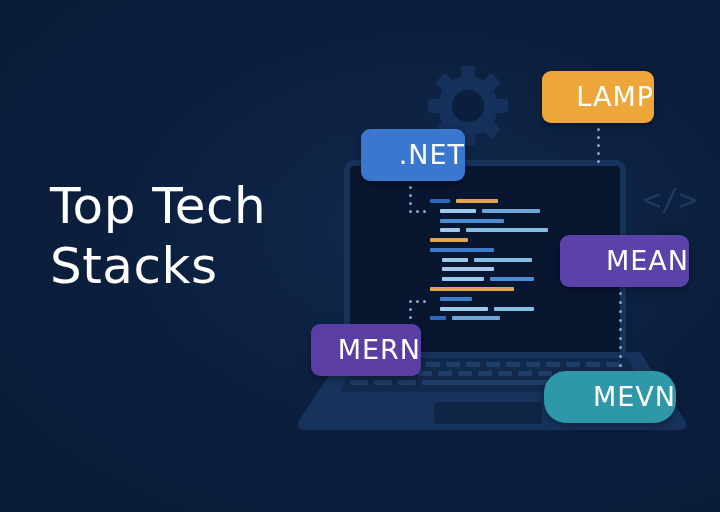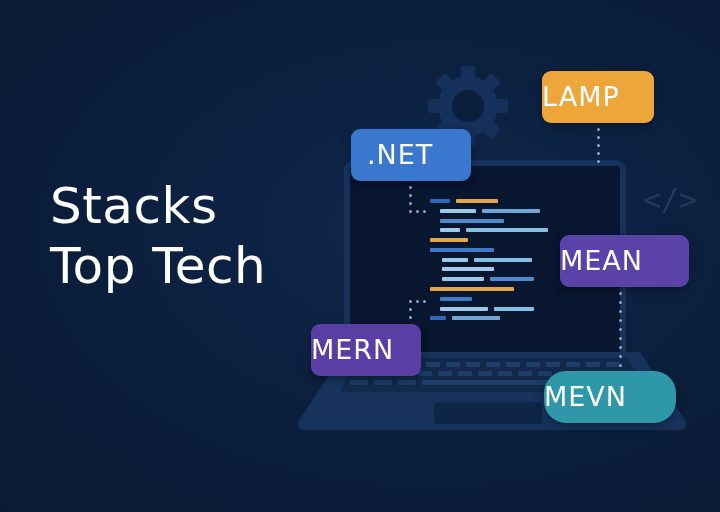--- a/index.html
+++ b/index.html
@@ -6,30 +6,30 @@
   body{width:720px;height:512px;overflow:hidden;background:#0c2040;font-family:"DejaVu Sans",sans-serif;}
   .stage{position:relative;width:720px;height:512px;background:radial-gradient(ellipse at 60% 45%, #10294d 0%, #0b1e3c 55%, #091a35 100%);overflow:hidden;}
   .title{position:absolute;left:50px;top:176px;color:#ffffff;font-family:"DejaVu Sans",sans-serif;font-weight:500;font-size:50px;line-height:60px;letter-spacing:0.5px;}
   .title div{white-space:nowrap;}
   .gear{position:absolute;left:426px;top:64px;width:84px;height:84px;}
   .code-icon{position:absolute;left:643px;top:182px;width:58px;height:36px;color:#1f3a60;font-family:"DejaVu Sans Mono",monospace;font-size:30px;line-height:36px;}
   .laptop-screen{position:absolute;left:344px;top:160px;width:282px;height:200px;border:6px solid #17335b;border-radius:10px;background:#081630;box-sizing:border-box;}
   .laptop-base{position:absolute;left:296px;top:352px;width:392px;height:80px;}
   .code-line{position:absolute;height:4px;border-radius:1px;}
   .dot{position:absolute;width:3px;height:3px;border-radius:50%;background:#8aa6cc;}
-  .badge{position:absolute;height:52px;border-radius:9px;color:#ffffff;font-family:"DejaVu Sans",sans-serif;font-weight:500;font-size:27px;line-height:52px;text-align:left;box-shadow:0 3px 8px rgba(0,0,0,0.35);letter-spacing:1px;}
+  .badge{position:absolute;height:52px;border-radius:9px;color:#ffffff;font-family:"DejaVu Sans",sans-serif;font-weight:500;font-size:27px;line-height:52px;text-align:right;box-shadow:0 3px 8px rgba(0,0,0,0.35);letter-spacing:1px;}
 </style>
 </head>
 <body>
 
 <div class="stage">
 
   <div class="title">
+    <div>Top Tech</div>
     <div>Stacks</div>
-    <div>Top Tech</div>
   </div>
 
   <svg class="gear" viewBox="0 0 84 84">
     <g fill="#15305a">
       <rect x="35" y="2" width="14" height="14" rx="2"></rect>
       <rect x="35" y="68" width="14" height="14" rx="2"></rect>
       <rect x="2" y="35" width="14" height="14" rx="2"></rect>
       <rect x="68" y="35" width="14" height="14" rx="2"></rect>
       <rect x="35" y="2" width="14" height="14" rx="2" transform="rotate(45 42 42)"></rect>
       <rect x="35" y="68" width="14" height="14" rx="2" transform="rotate(45 42 42)"></rect>
@@ -135,19 +135,19 @@
     <div class="dot" style="left:619px;top:301px;"></div>
     <div class="dot" style="left:619px;top:310px;"></div>
     <div class="dot" style="left:619px;top:319px;"></div>
     <div class="dot" style="left:619px;top:328px;"></div>
     <div class="dot" style="left:619px;top:337px;"></div>
     <div class="dot" style="left:619px;top:346px;"></div>
     <div class="dot" style="left:619px;top:355px;"></div>
     <div class="dot" style="left:619px;top:364px;"></div>
   </div>
 
-  <div class="badge" style="left:351px;top:129px;width:104px;background:#3a78cf;padding-left:16px;">.NET</div>
+  <div class="badge" style="left:361px;top:129px;width:104px;background:#3a78cf;">.NET</div>
   <div class="badge" style="left:542px;top:71px;width:112px;background:#eda63a;">LAMP</div>
   <div class="badge" style="left:560px;top:235px;width:129px;background:#5a42a8;">MEAN</div>
   <div class="badge" style="left:311px;top:324px;width:110px;background:#5a3ea3;">MERN</div>
   <div class="badge" style="left:544px;top:371px;width:132px;background:#2f98a8;border-radius:22px;">MEVN</div>
 
 </div>
 
 </body></html>

